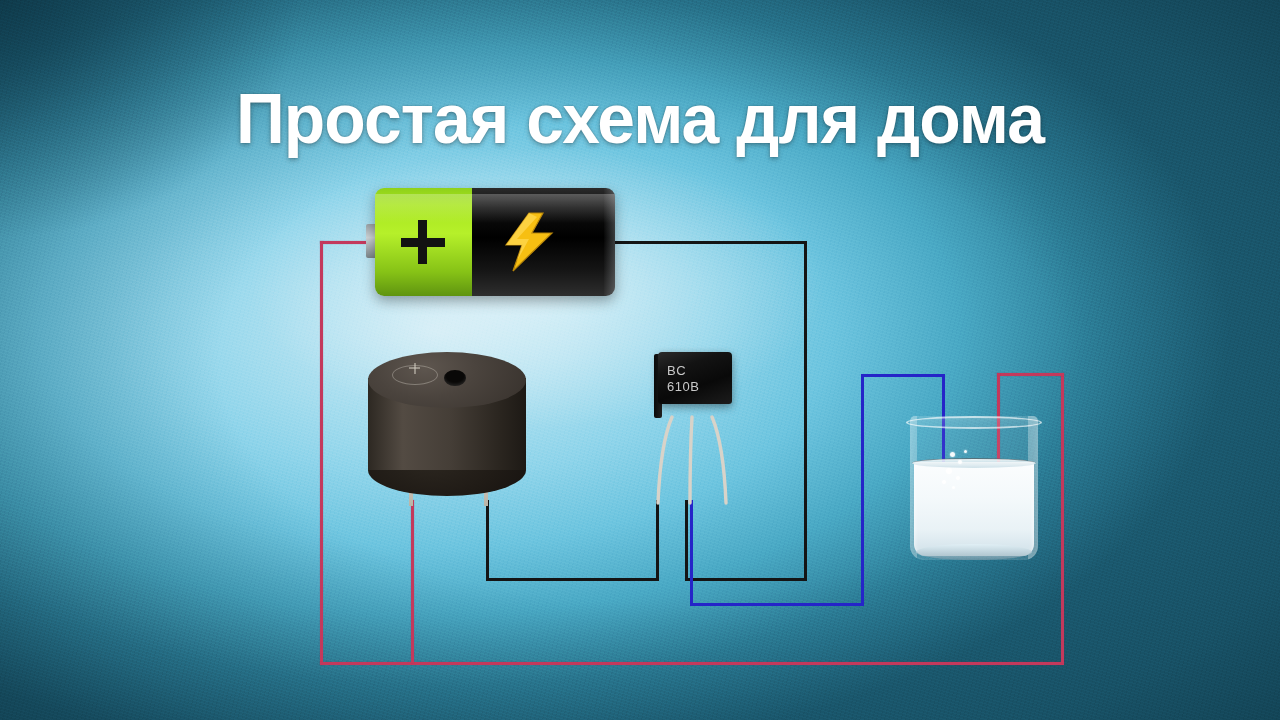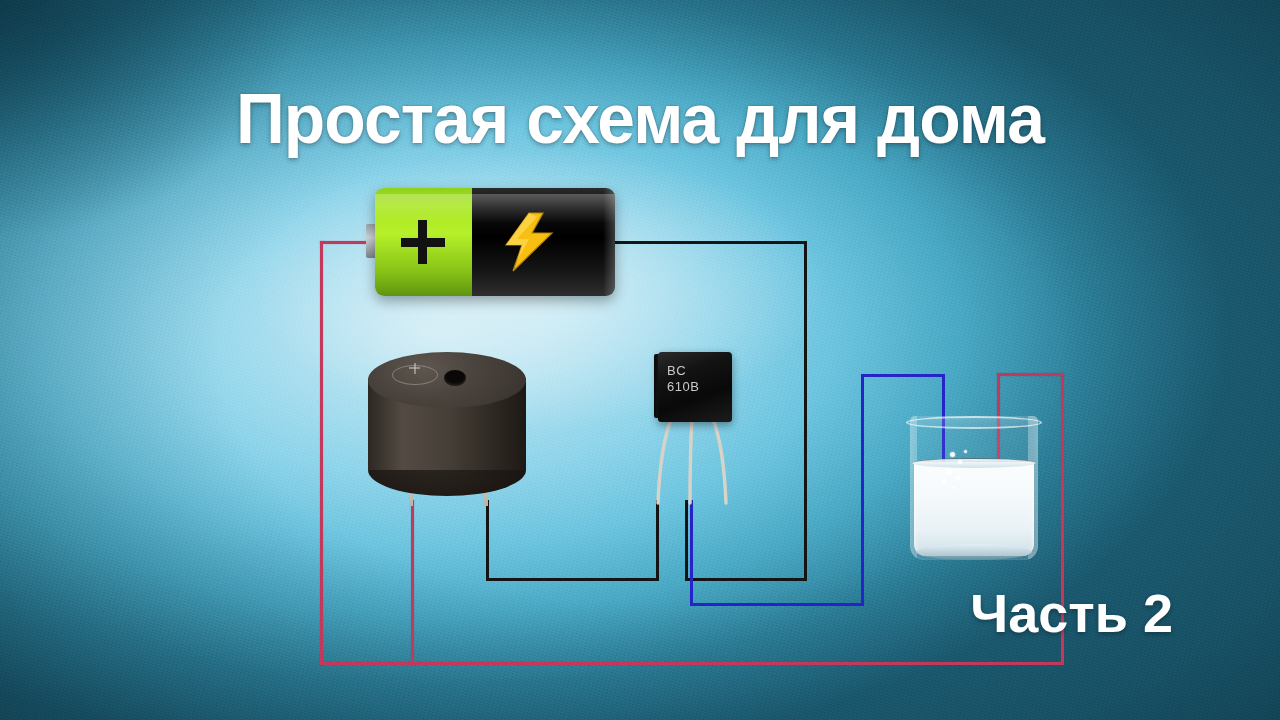--- a/index.html
+++ b/index.html
@@ -88,21 +88,21 @@
     background:radial-gradient(ellipse 70% 120% at 40% 30%, #2c2720 0%, #201b16 60%, #171310 100%);}
   .buzz .hole{position:absolute;left:76px;top:18px;width:22px;height:16px;border-radius:50%;
     background:#090807;box-shadow:inset 0 -2px 3px rgba(255,255,255,.10);}
   .buzz .mark{position:absolute;left:24px;top:13px;width:44px;height:18px;
     border:1.5px solid rgba(200,195,185,.42);border-radius:50%;}
   .buzz .mark:before{content:"";position:absolute;left:16px;top:1px;width:11px;height:2px;background:rgba(205,200,190,.55);}
   .buzz .mark:after{content:"";position:absolute;left:20.5px;top:-3px;width:2px;height:11px;background:rgba(205,200,190,.55);}
   .lead{position:absolute;width:4px;background:linear-gradient(180deg,#d7d2c8,#b9b3a6);}
 
   
-  .tr{position:absolute;left:658px;top:352px;width:74px;height:70px;}
+  .tr{position:absolute;left:658px;top:352px;width:74px;height:52px;}
   .tr .pk{position:absolute;inset:0;border-radius:4px 4px 3px 3px;
     background:linear-gradient(160deg,#2b2b2b 0%,#131313 30%,#090909 62%,#1c1c1c 100%);
     box-shadow:0 3px 8px rgba(0,0,0,.40);}
   .tr .flat{position:absolute;left:-4px;top:2px;width:8px;height:64px;
     background:linear-gradient(90deg,#0a0a0a,#222);border-radius:2px;}
   .tr .txt{position:absolute;left:9px;top:11px;color:#c9c9c9;font-size:13px;
     line-height:16px;font-family:"Liberation Sans",sans-serif;letter-spacing:.5px;}
 
   
   .glass{position:absolute;left:906px;top:416px;width:136px;height:148px;}
@@ -208,15 +208,14 @@
     <div class="bub" style="left:44px;top:36px;width:5px;height:5px;"></div>
     <div class="bub" style="left:52px;top:44px;width:4px;height:4px;"></div>
     <div class="bub" style="left:40px;top:52px;width:6px;height:6px;"></div>
     <div class="bub" style="left:50px;top:60px;width:4px;height:4px;"></div>
     <div class="bub" style="left:58px;top:34px;width:3px;height:3px;"></div>
     <div class="bub" style="left:36px;top:64px;width:4px;height:4px;"></div>
     <div class="bub" style="left:46px;top:70px;width:3px;height:3px;"></div>
   </div>
 
   <div class="title">Простая схема для дома</div>
-  <div class="part">Часть 2</div>
 
 </div>
 
 </body></html>

